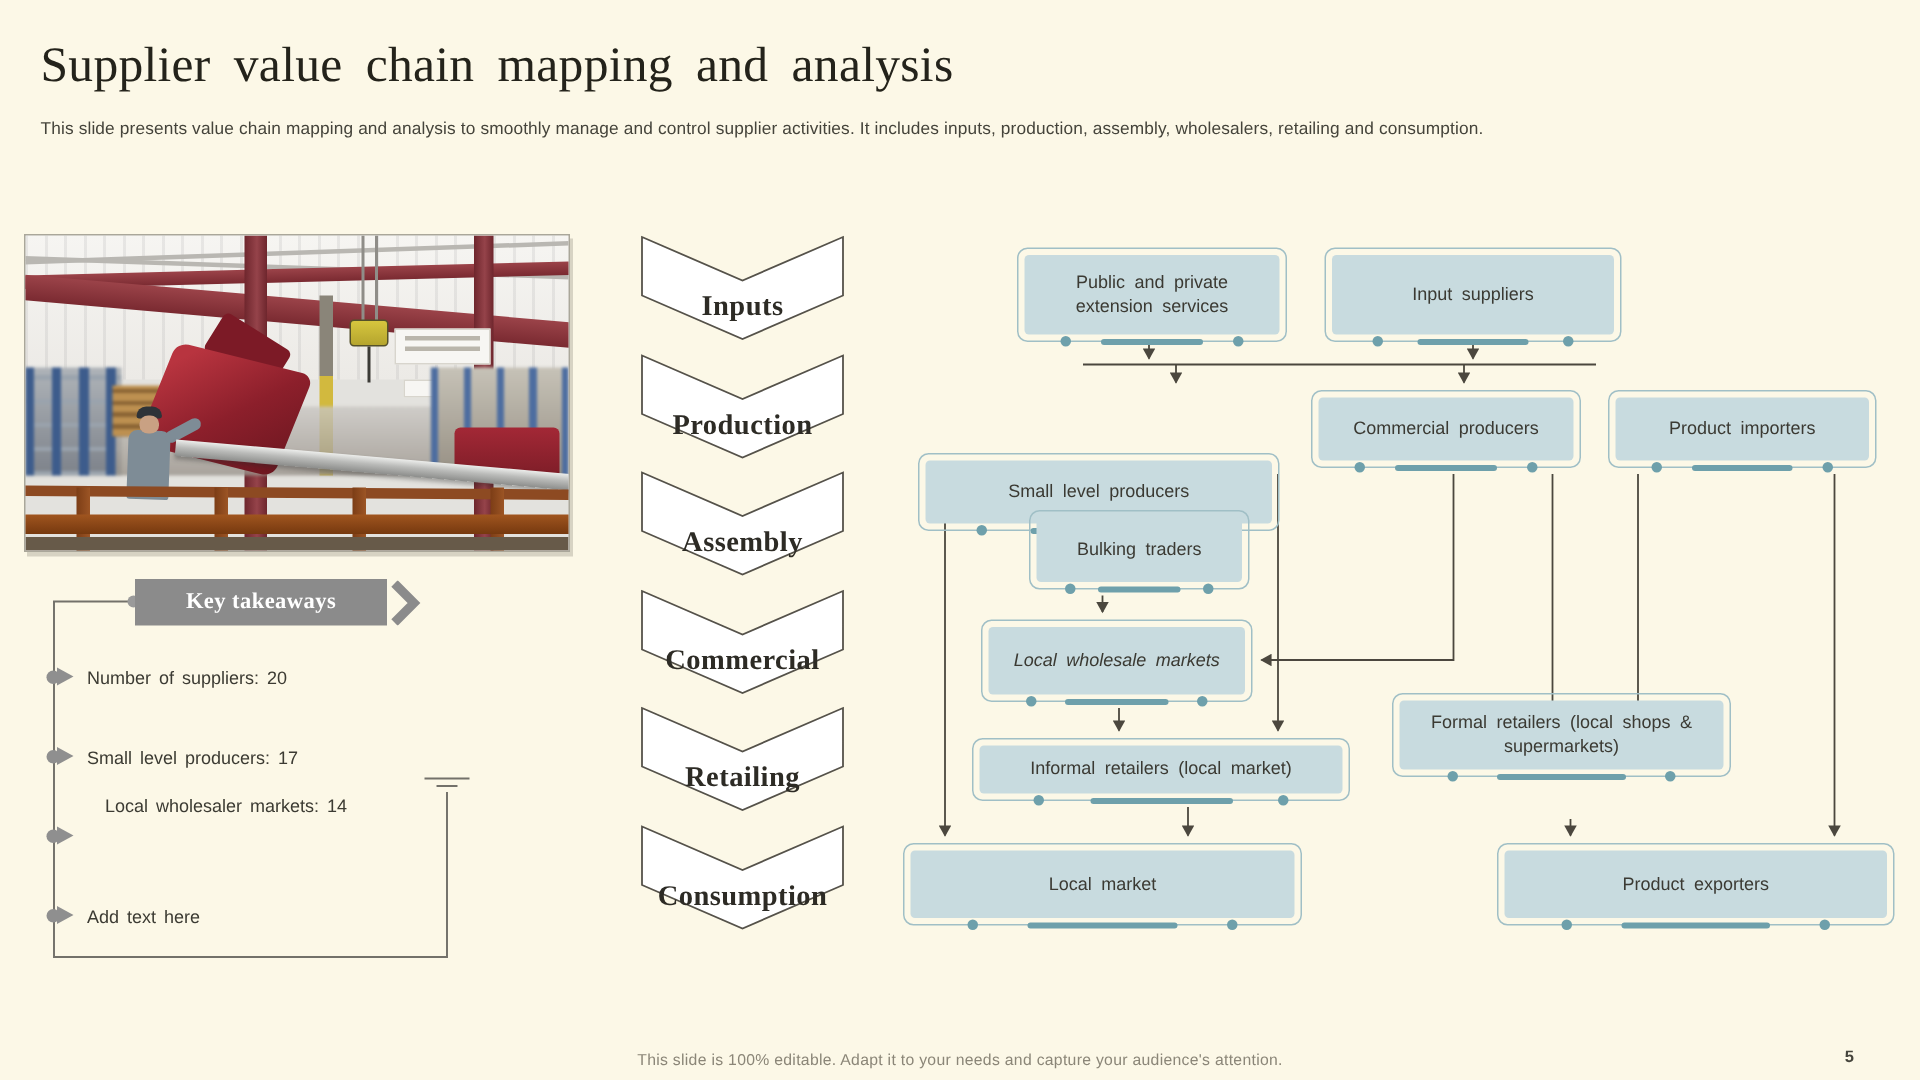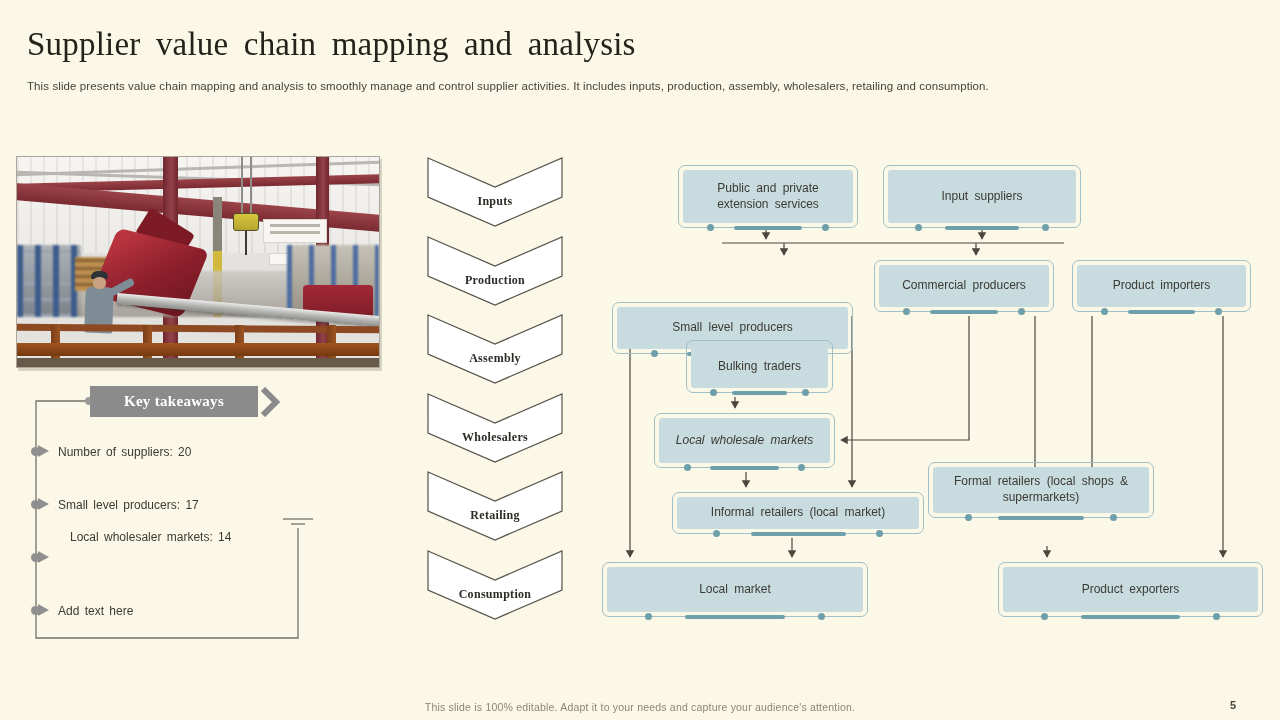--- a/index.html
+++ b/index.html
@@ -50,21 +50,21 @@
   .ph-steel { left:100px; top:136px; width:286px; height:11px; transform:rotate(5deg); transform-origin:left center;
       background:linear-gradient(180deg,#ecedeb 0%,#babbb9 45%,#8c8d8b 100%); box-shadow:0 2px 3px rgba(40,40,40,.35); }
   .ph-railbarA { left:-6px; right:-6px; top:168px; height:7px; background:#8d4a22; transform:rotate(.4deg); }
   .ph-railbarB { left:-6px; right:-6px; top:186px; height:13px; background:linear-gradient(180deg,#a0551f,#76390f); }
   .ph-post { top:168px; width:9px; height:46px; background:linear-gradient(90deg,#7c3d16,#9c5525); }
   .ph-shadow { left:0; right:0; bottom:0; height:9px; background:#675a49; }
 
   
   .stage { position:absolute; left:427px; width:136px; height:70px; }
   .stage-label { position:absolute; left:0; top:37px; width:100%; text-align:center;
-      font-family:"Liberation Serif","DejaVu Serif",serif; font-weight:700; font-size:12px; color:#2d2b25; letter-spacing:.3px; }
+      font-family:"Liberation Serif","DejaVu Serif",serif; font-weight:700; font-size:19px; color:#2d2b25; letter-spacing:.3px; }
 
   
   .fbox { position:absolute; border:1px solid #a0bfc6; border-radius:7px; background:transparent; }
   .fbox .fill { position:absolute; left:4px; right:4px; top:4px; bottom:4px; background:#c8dbdf; border-radius:3px; }
   .fbox .lbl { position:absolute; left:4px; right:4px; top:4px; bottom:4px; display:flex; align-items:center; justify-content:center;
       text-align:center; font-size:12px; color:#3b3a33; word-spacing:3px; line-height:1.3; padding:0 8px; }
   .fbox .bar { position:absolute; bottom:-2.5px; left:31%; width:38%; height:4px; background:#6ea0ab; border-radius:2px; }
   .fbox .dotL,.fbox .dotR { position:absolute; bottom:-3.5px; width:7px; height:7px; border-radius:50%; background:#6ea0ab; }
   .fbox .dotL { left:16%; } .fbox .dotR { right:16%; }
 
@@ -148,21 +148,21 @@
   <div class="stage" style="top:314px;">
     <svg width="136" height="70">
         <polygon points="1,1 68,30 135,1 135,40 68,69 1,40" fill="#ffffff" stroke="#55524a" stroke-width="1.2"></polygon>
       </svg>
     <div class="stage-label">Assembly</div>
   </div>
   <div class="stage" style="top:393px;">
     <svg width="136" height="70">
         <polygon points="1,1 68,30 135,1 135,40 68,69 1,40" fill="#ffffff" stroke="#55524a" stroke-width="1.2"></polygon>
       </svg>
-    <div class="stage-label">Wholesalers</div>
+    <div class="stage-label">Commercial</div>
   </div>
   <div class="stage" style="top:471px;">
     <svg width="136" height="70">
         <polygon points="1,1 68,30 135,1 135,40 68,69 1,40" fill="#ffffff" stroke="#55524a" stroke-width="1.2"></polygon>
       </svg>
     <div class="stage-label">Retailing</div>
   </div>
   <div class="stage" style="top:550px;">
     <svg width="136" height="70">
         <polygon points="1,1 68,30 135,1 135,40 68,69 1,40" fill="#ffffff" stroke="#55524a" stroke-width="1.2"></polygon>
@@ -245,21 +245,21 @@
       <div class="dotL"></div>
       <div class="dotR"></div>
   </div>
   <div class="fbox" style="left:654px; top:413px; width:181px; height:55px;font-style:italic;">
     <div class="fill"></div>
       <div class="lbl">Local wholesale markets</div>
     <div class="bar"></div>
       <div class="dotL"></div>
       <div class="dotR"></div>
   </div>
-  <div class="fbox" style="left:672px; top:492px; width:252px; height:42px;">
+  <div class="fbox" style="left:648px; top:492px; width:252px; height:42px;">
     <div class="fill"></div>
       <div class="lbl">Informal retailers (local market)</div>
     <div class="bar"></div>
       <div class="dotL"></div>
       <div class="dotR"></div>
   </div>
   <div class="fbox" style="left:928px; top:462px; width:226px; height:56px;">
     <div class="fill"></div>
       <div class="lbl">Formal retailers (local shops &amp; supermarkets)</div>
     <div class="bar"></div>

